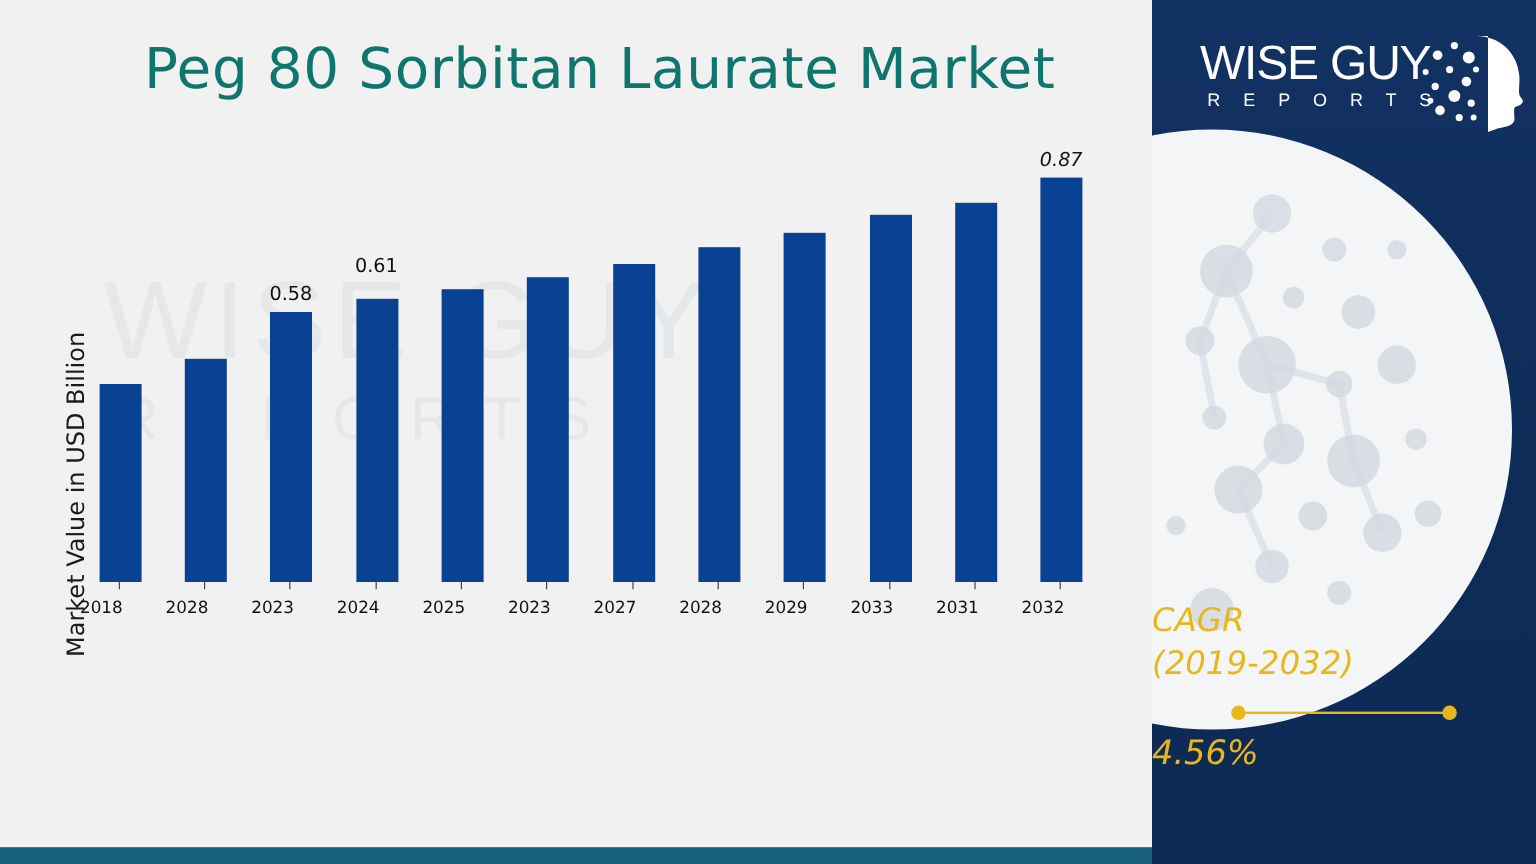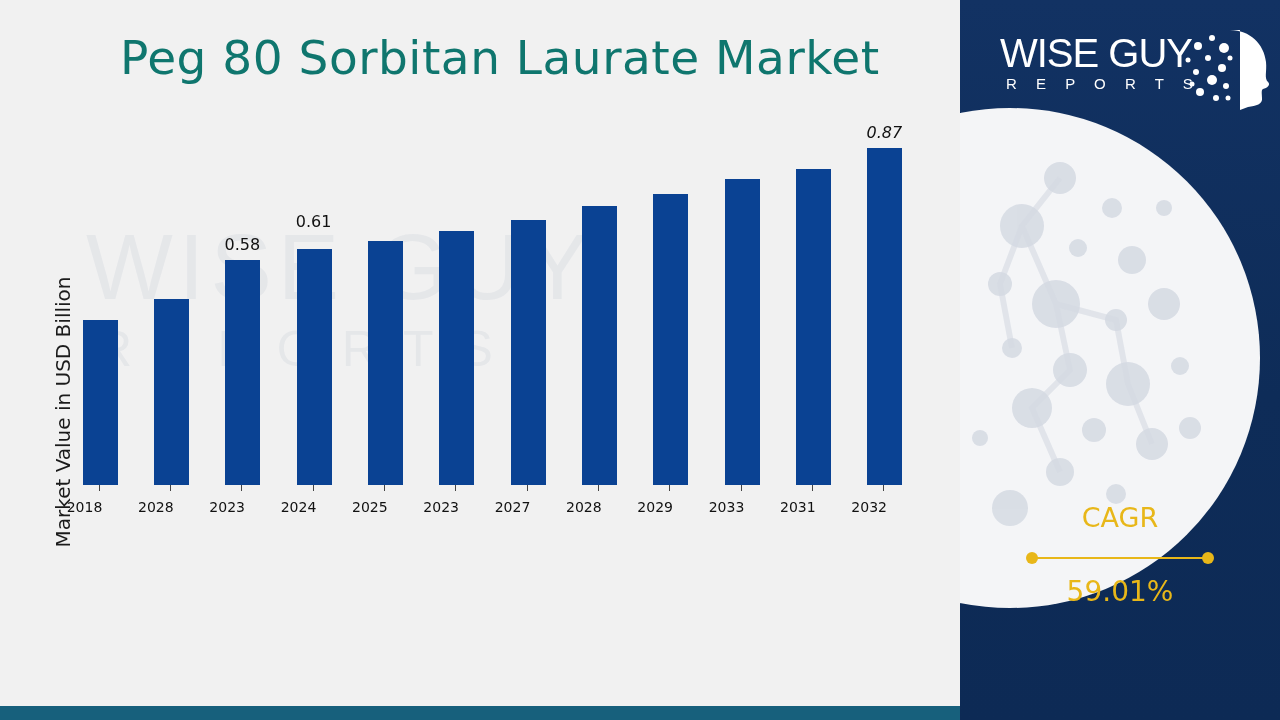--- a/index.html
+++ b/index.html
@@ -70,22 +70,23 @@
     padding-left: 6px;
     white-space: nowrap;
   }
   .logo-dots { position: absolute; left: 178px; top: -4px; width: 100px; height: 84px; }
 
   
   .cagr-block {
     position: absolute;
     left: 960px; top: 500px;
     width: 320px;
-    text-align: center;
+    text-align: left;
     z-index: 10;
+    font-style: italic;
   }
   .cagr-label {
     color: #e8b719;
     font-size: 27px;
     line-height: 36px;
     font-family: "DejaVu Sans", sans-serif;
   }
   .cagr-divider {
     position: relative;
     width: 188px;
@@ -284,26 +285,27 @@
         <circle cx="10" cy="32" r="2.5"></circle>
           <circle cx="52" cy="30" r="2.5"></circle>
         <circle cx="14" cy="56" r="2.5"></circle>
           <circle cx="50" cy="70" r="2.5"></circle>
       </g>
     </svg>
   </div>
 
   <div class="cagr-block">
     <div class="cagr-label">CAGR</div>
+    <div class="cagr-label">(2019-2032)</div>
     <div class="cagr-divider">
       <div class="dot left"></div>
       <div class="line"></div>
       <div class="dot right"></div>
     </div>
-    <div class="cagr-value">59.01%</div>
+    <div class="cagr-value">4.56%</div>
   </div>
 
   <div class="chart-title">Peg 80 Sorbitan Laurate Market</div>
 
   <div class="watermark">
     <div class="wm-line1">WISE GUY</div>
     <div class="wm-line2">REPORTS</div>
   </div>
 
   <div class="y-axis-label">Market Value in USD Billion</div>

